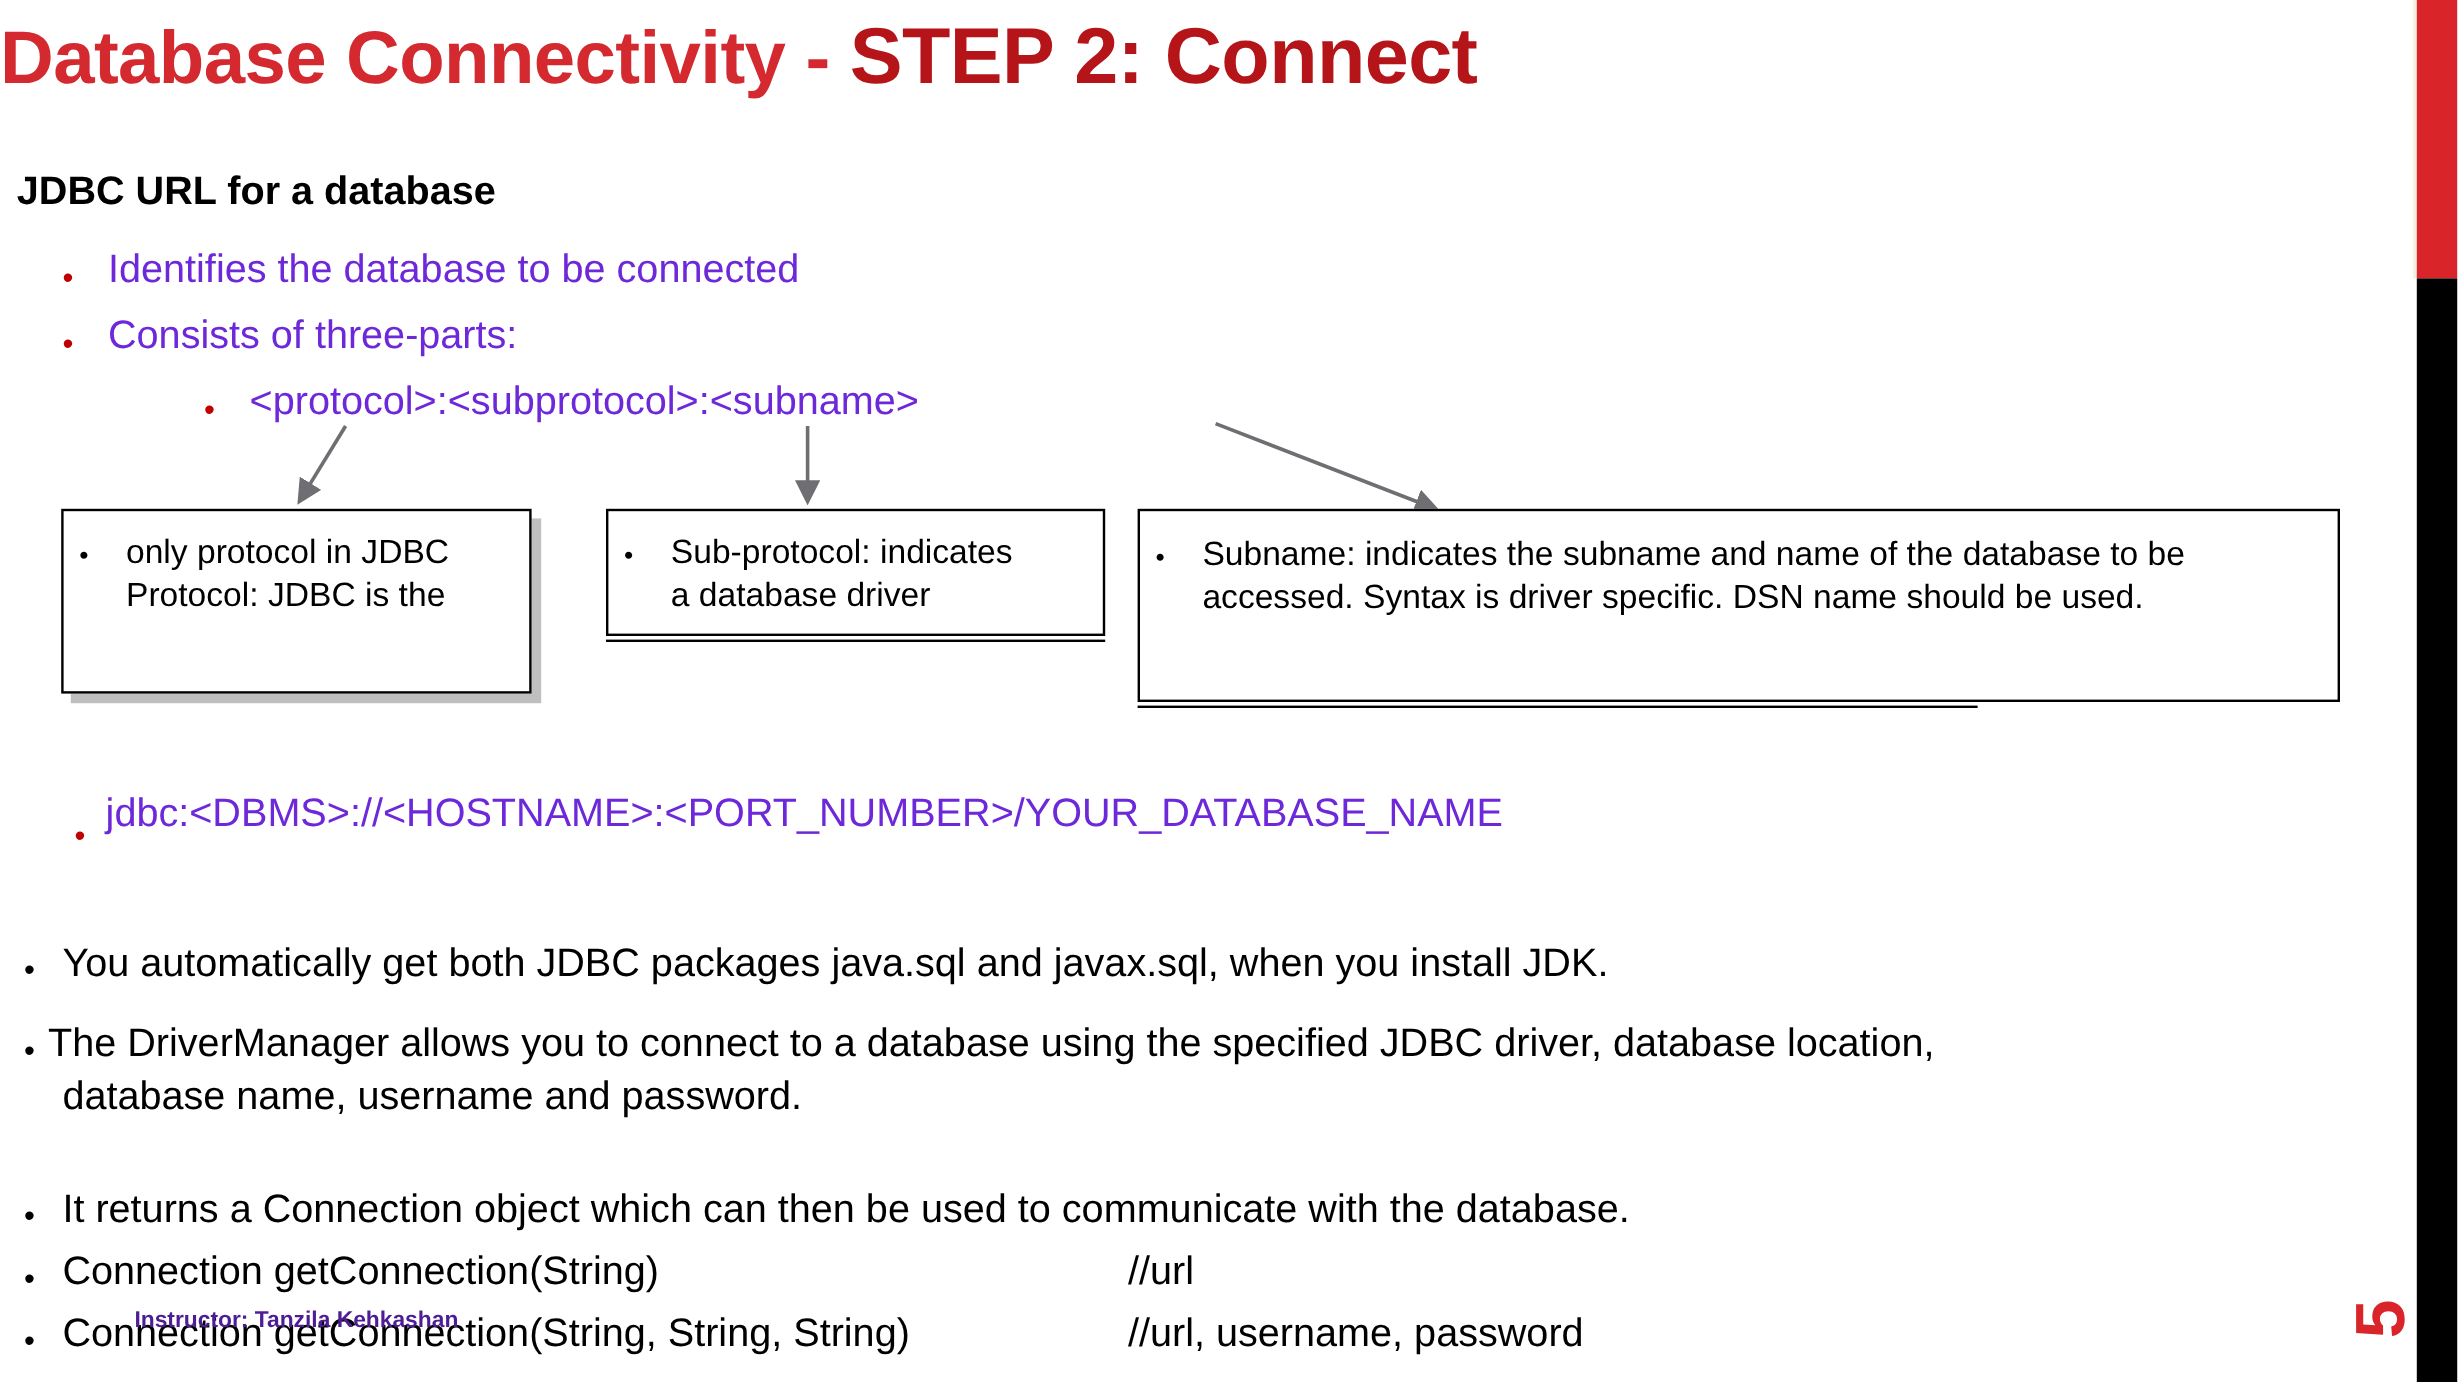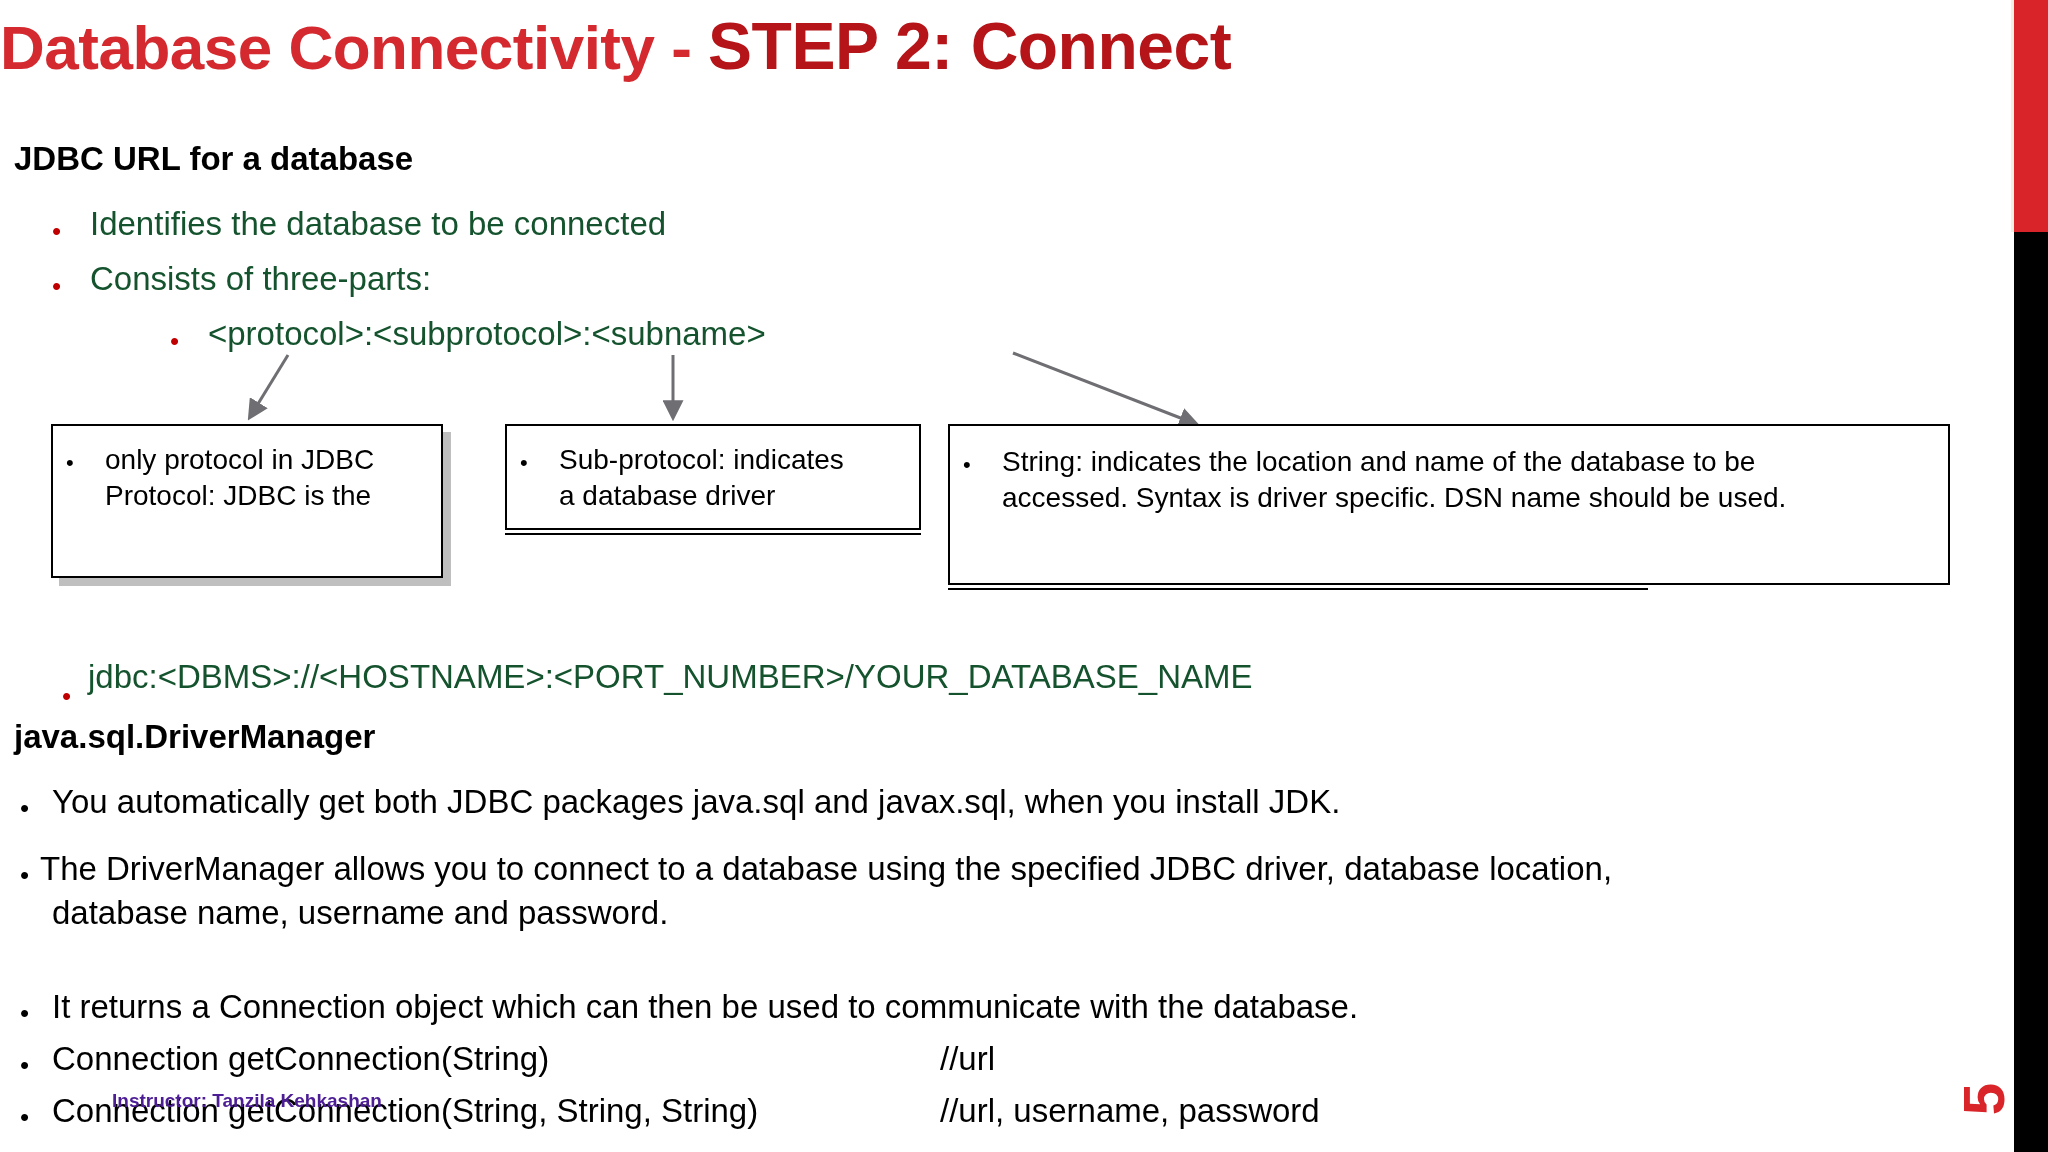--- a/index.html
+++ b/index.html
@@ -89,21 +89,21 @@
   .hdg {
     position: absolute;
     font-size: 33px;
     font-weight: bold;
     color: #000000;
     white-space: nowrap;
   }
   .line {
     position: absolute;
     font-size: 33px;
-    color: #14532d;
+    color: #6d28d9;
     white-space: nowrap;
   }
   .bullet-red {
     position: absolute;
     color: #C00000;
     font-size: 26px;
     line-height: 1;
   }
   .bullet-black {
     position: absolute;
@@ -225,30 +225,29 @@
     <div class="box-inner" style="left:52px; top:16px;">
       <div>Sub-protocol: indicates</div>
       <div>a database driver</div>
     </div>
   </div>
   <div class="box-under" style="left:505px; top:533px; width:416px;"></div>
 
   <div class="box" style="left:948px; top:424px; width:1002px; height:161px;">
     <div class="box-bul" style="left:13px; top:28px;">•</div>
     <div class="box-inner" style="left:52px; top:18px;">
-      <div>String: indicates the location and name of the database to be</div>
+      <div>Subname: indicates the subname and name of the database to be</div>
       <div>accessed. Syntax is driver specific. DSN name should be used.</div>
     </div>
   </div>
   <div class="box-under" style="left:948px; top:588px; width:700px;"></div>
 
   <div class="bullet-red" style="left:62px; top:683px;">•</div>
   <div class="line" style="left:88px; top:658px;">jdbc:&lt;DBMS&gt;://&lt;HOSTNAME&gt;:&lt;PORT_NUMBER&gt;/YOUR_DATABASE_NAME</div>
 
-  <div class="hdg" style="left:14px; top:718px;">java.sql.DriverManager</div>
 
   <div class="bullet-black" style="left:20px; top:795px;">•</div>
   <div class="para" style="left:52px; top:780px; width:1900px;">You automatically get both JDBC packages java.sql and javax.sql, when you install JDK.</div>
 
   <div class="bullet-black" style="left:20px; top:862px;">•</div>
   <div class="para" style="left:40px; top:847px; width:1930px;">The DriverManager allows you to connect to a database using the specified JDBC driver, database location,</div>
   <div class="para" style="left:52px; top:891px; width:1930px;">database name, username and password.</div>
 
   <div class="bullet-black" style="left:20px; top:1000px;">•</div>
   <div class="para" style="left:52px; top:985px; width:1900px;">It returns a Connection object which can then be used to communicate with the database.</div>

